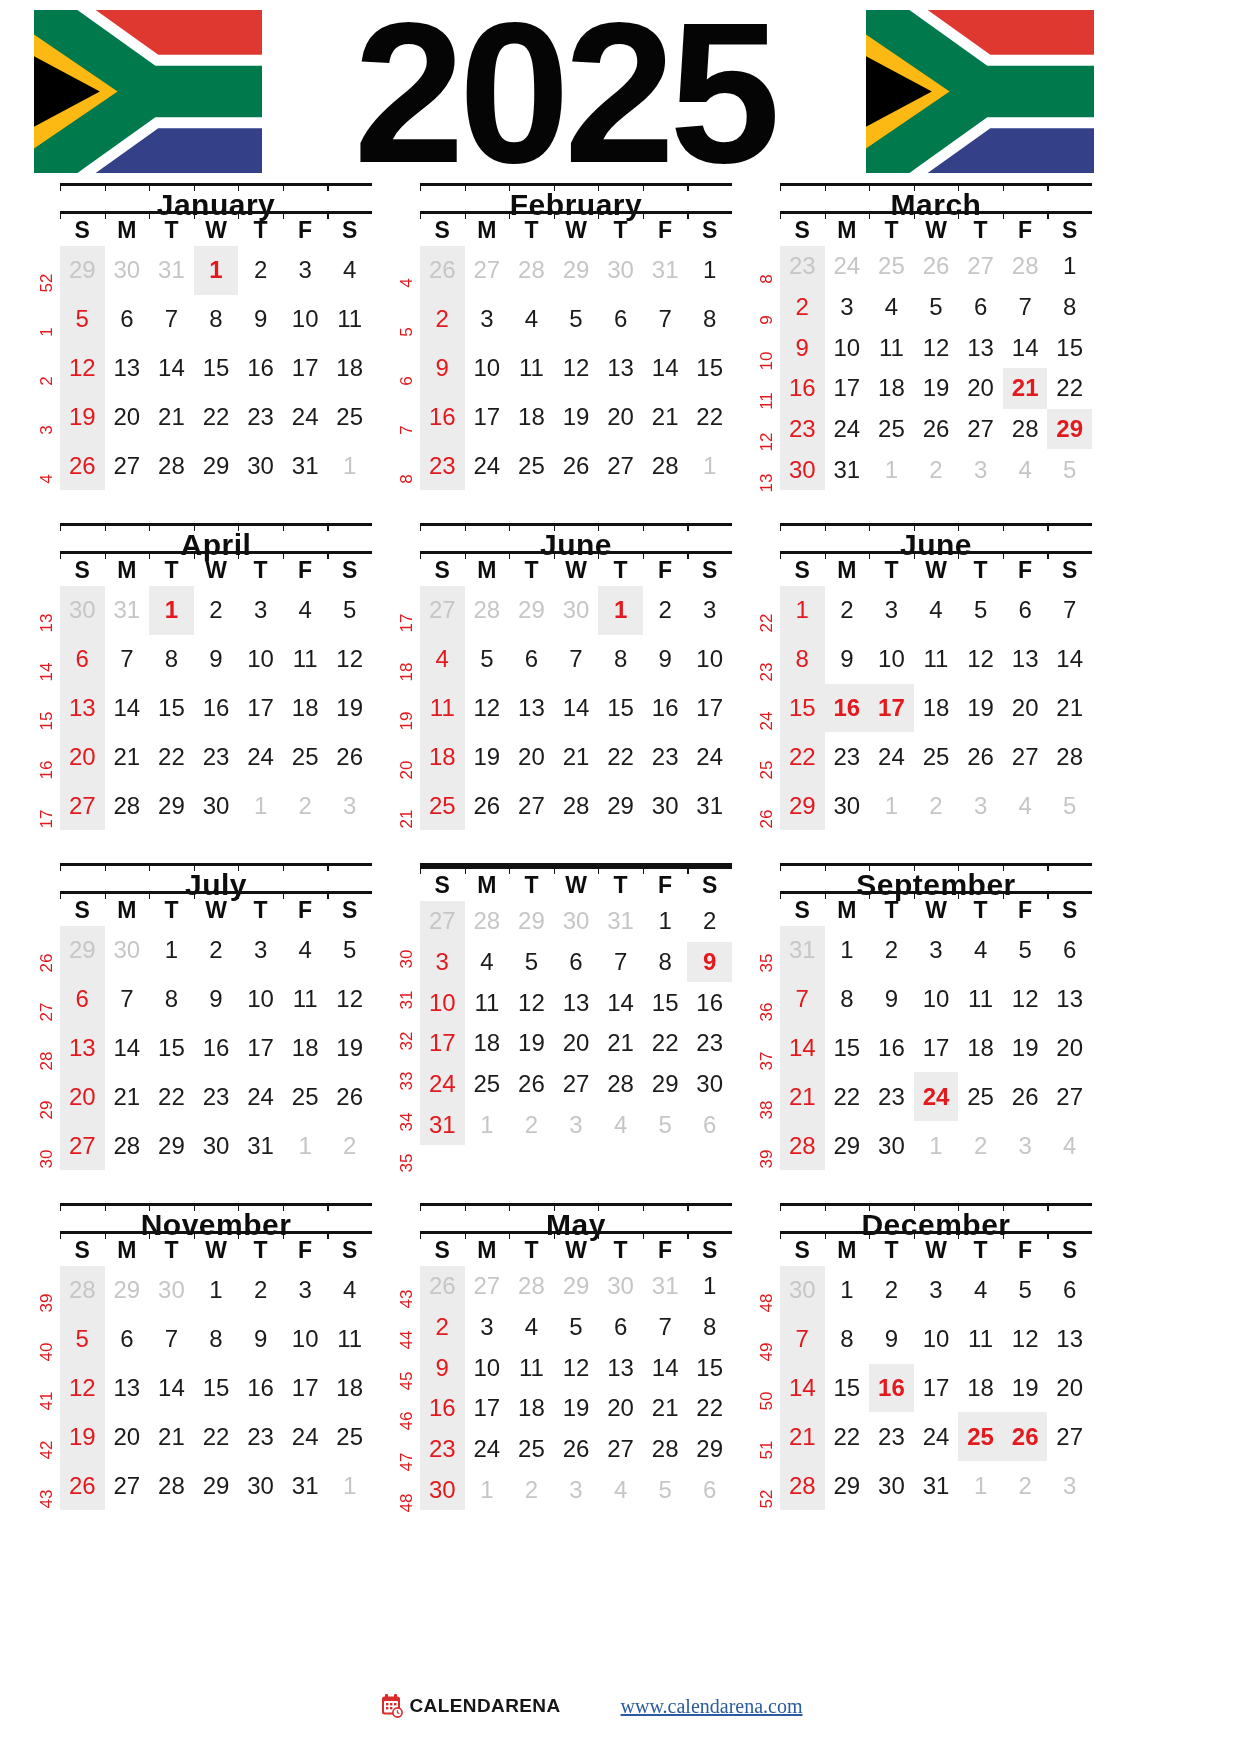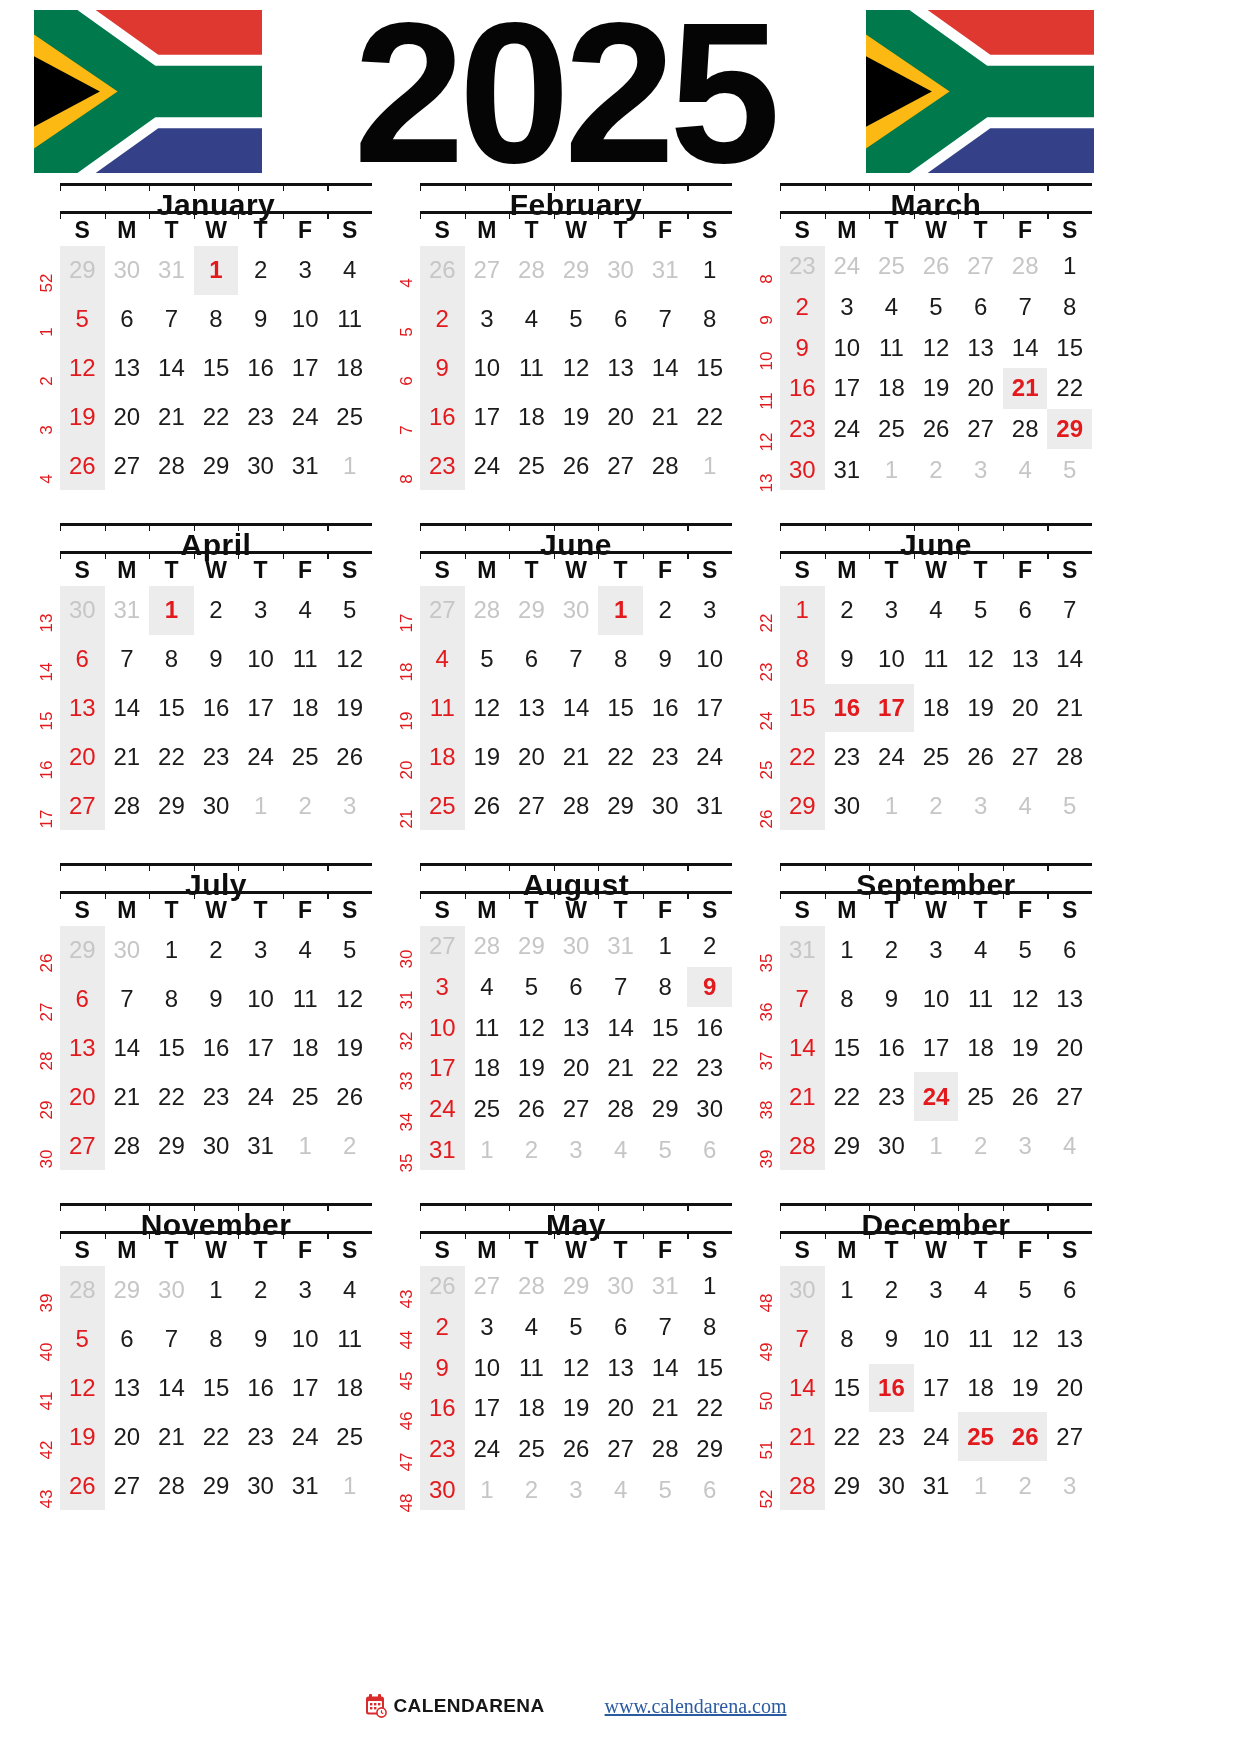--- a/index.html
+++ b/index.html
@@ -37,21 +37,21 @@
   .drows{position:relative;display:grid;height:100%;}
   .drow{display:grid;grid-template-columns:repeat(7,1fr);}
   .dcell{display:flex;align-items:center;justify-content:center;
          font-size:24px;color:var(--date-black,#1b1b1b);}
   .dcell.out{color:var(--adjacent-gray,#c6c6c6);}
   .dcell.sun{color:var(--holiday-red,#e2191d);}
   .dcell.hol{color:var(--holiday-red,#e2191d);font-weight:700;
              background:var(--stripe-gray,#ececec);}
 
   
-  .footer{position:absolute;left:0;top:1694px;width:1152px;display:flex;
+  .footer{position:absolute;left:16px;top:1694px;width:1152px;display:flex;
           justify-content:center;align-items:center;gap:60px;}
   .brand{display:flex;align-items:center;gap:6px;font-weight:800;font-size:19px;
          letter-spacing:0.4px;color:#161616;}
   .site-link{font-family:"Liberation Serif",serif;font-size:20px;
              color:var(--link-blue,#2a5aa0);text-decoration:underline;cursor:pointer;}
 </style>
 </head>
 <body>
 
 <div class="page">
@@ -705,21 +705,20 @@
               <div class="wk">
                 <span class="wktext">34</span>
               </div>
               <div class="wk">
                 <span class="wktext">35</span>
               </div>
             </div>
           </div>
           <div class="mtable">
             <div class="rule"></div>
-            <div class="mname">August</div>
             <div class="rule"></div>
             <div class="dayhdr">
               <div class="dh">S</div>
               <div class="dh">M</div>
               <div class="dh">T</div>
               <div class="dh">W</div>
               <div class="dh">T</div>
               <div class="dh">F</div>
               <div class="dh">S</div>
             </div>

